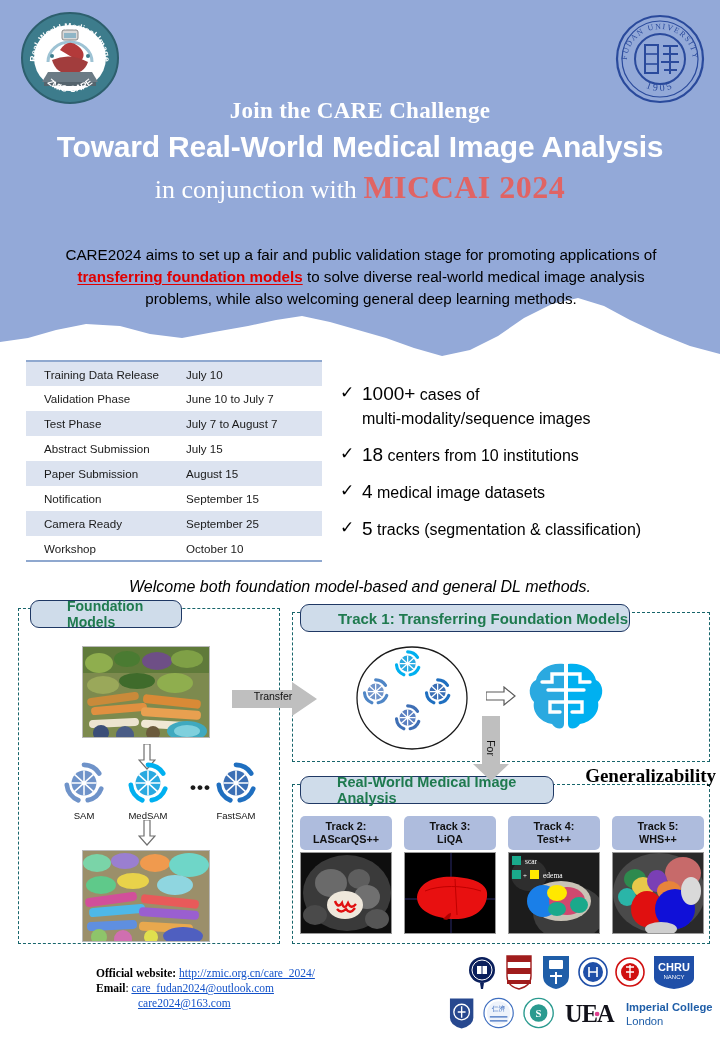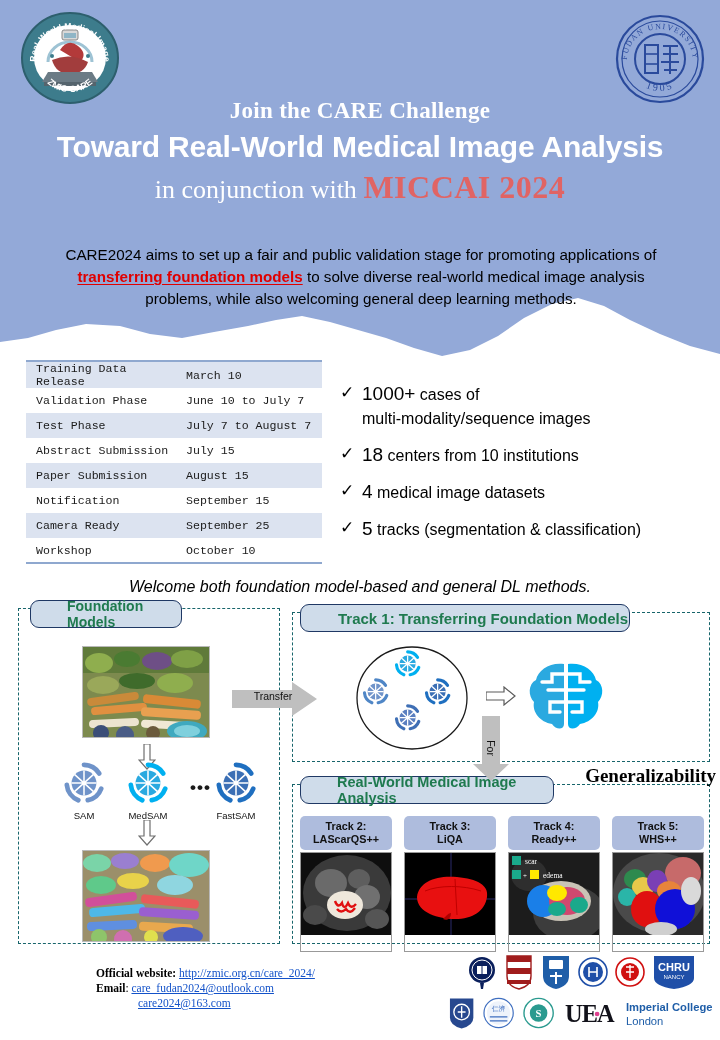--- a/index.html
+++ b/index.html
@@ -57,22 +57,22 @@
 
   
   #timeline {
     position: absolute; left: 26px; top: 360px; width: 296px;
     border-top: 2px solid #8fa8cf; border-bottom: 2px solid #8fa8cf;
     border-collapse: collapse;
   }
   #timeline tr { height: 25px; }
   #timeline tr.alt { background: #dce3f0; }
   #timeline td {
-    font-size: 11.6px; color: #1a1a1a; padding: 0 0 0 10px;
-    font-family: Liberation Mono, monospace;
+    font-size: 11.6px; color: #1a1a1a; padding: 0 0 0 18px;
+    font-family: Liberation Sans, sans-serif;
   }
   #timeline td.v { padding-left: 8px; }
   #timeline col.c1 { width: 152px; }
   #timeline col.c2 { width: 144px; }
 
   
   #features { position: absolute; left: 340px; top: 382px; width: 372px; }
   .feat { display: flex; align-items: flex-start; margin-bottom: 12px; }
   .feat .chk {
     width: 22px; flex: 0 0 22px; font-size: 17px; color: #000;
@@ -136,21 +136,21 @@
     font-family: "Liberation Serif", serif; font-weight: bold; font-size: 19px; color: #000;
   }
 
   
   .track-card { position: absolute; width: 92px; }
   .track-head {
     background: #aebcdd; border-radius: 5px; height: 34px; width: 92px;
     display: flex; flex-direction: column; align-items: center; justify-content: center;
     font-size: 10.8px; font-weight: bold; color: #111; line-height: 13px;
   }
-  .track-img { width: 92px; height: 100px; margin-top: 2px; border: 1px solid #999; overflow: hidden; position: relative; }
+  .track-img { width: 92px; height: 82px; margin-top: 2px; border: 1px solid #999; overflow: hidden; position: relative; }
 
   
   #footer { position: absolute; left: 0; top: 952px; width: 720px; height: 88px; }
   #contact { position: absolute; left: 96px; top: 14px; width: 300px; font-size: 11.5px; line-height: 15px; color: #000;
              font-family: "Liberation Serif", serif; }
   #contact b { font-weight: bold; }
   #contact a { color: #1352c9; text-decoration: underline; }
   .inst-logos { position: absolute; left: 448px; top: 2px; width: 266px; }
   .logo-row { display: flex; align-items: center; gap: 7px; justify-content: center; }
   .logo-row.r2 { margin-top: 6px; gap: 8px; }
@@ -220,21 +220,21 @@
 </div>
 
 <table id="timeline">
   <colgroup>
       <col class="c1">
       <col class="c2">
     </colgroup>
   <tbody>
     <tr class="alt">
       <td>Training Data Release</td>
-      <td class="v">March 10</td>
+      <td class="v">July 10</td>
       </tr>
     <tr>
       <td>Validation Phase</td>
       <td class="v">June 10 to July 7</td>
       </tr>
     <tr class="alt">
       <td>Test Phase</td>
       <td class="v">July 7 to August 7</td>
       </tr>
     <tr>
@@ -459,21 +459,21 @@
         <path d="M46,60 C46,66 42,68 38,66 C42,62 44,60 46,60 Z" fill="#b00000"></path>
         <path d="M20,38 C34,32 58,32 76,38" stroke="#c00000" stroke-width="1" fill="none"></path>
         <path d="M50,26 L52,62" stroke="#c00000" stroke-width="1" fill="none"></path>
       </svg>
     </div>
   </div>
 
   <div class="track-card" style="left:508px; top:218px;">
     <div class="track-head">
       <span>Track 4:</span>
-      <span>Ready++</span>
+      <span>Test++</span>
     </div>
     <div class="track-img">
       <svg viewBox="0 0 92 82" width="92" height="82">
         <rect width="92" height="82" fill="#1c1c1c"></rect>
         <ellipse cx="60" cy="60" rx="36" ry="28" fill="#3c3c3c"></ellipse>
         <ellipse cx="20" cy="22" rx="18" ry="16" fill="#2e2e2e"></ellipse>
         <ellipse cx="52" cy="48" rx="30" ry="20" fill="#c9c3b6"></ellipse>
         <circle cx="34" cy="48" r="16" fill="#1a7fe8"></circle>
         <ellipse cx="58" cy="48" rx="18" ry="14" fill="#d1486f"></ellipse>
         <ellipse cx="48" cy="40" rx="10" ry="8" fill="#ffe800"></ellipse>

